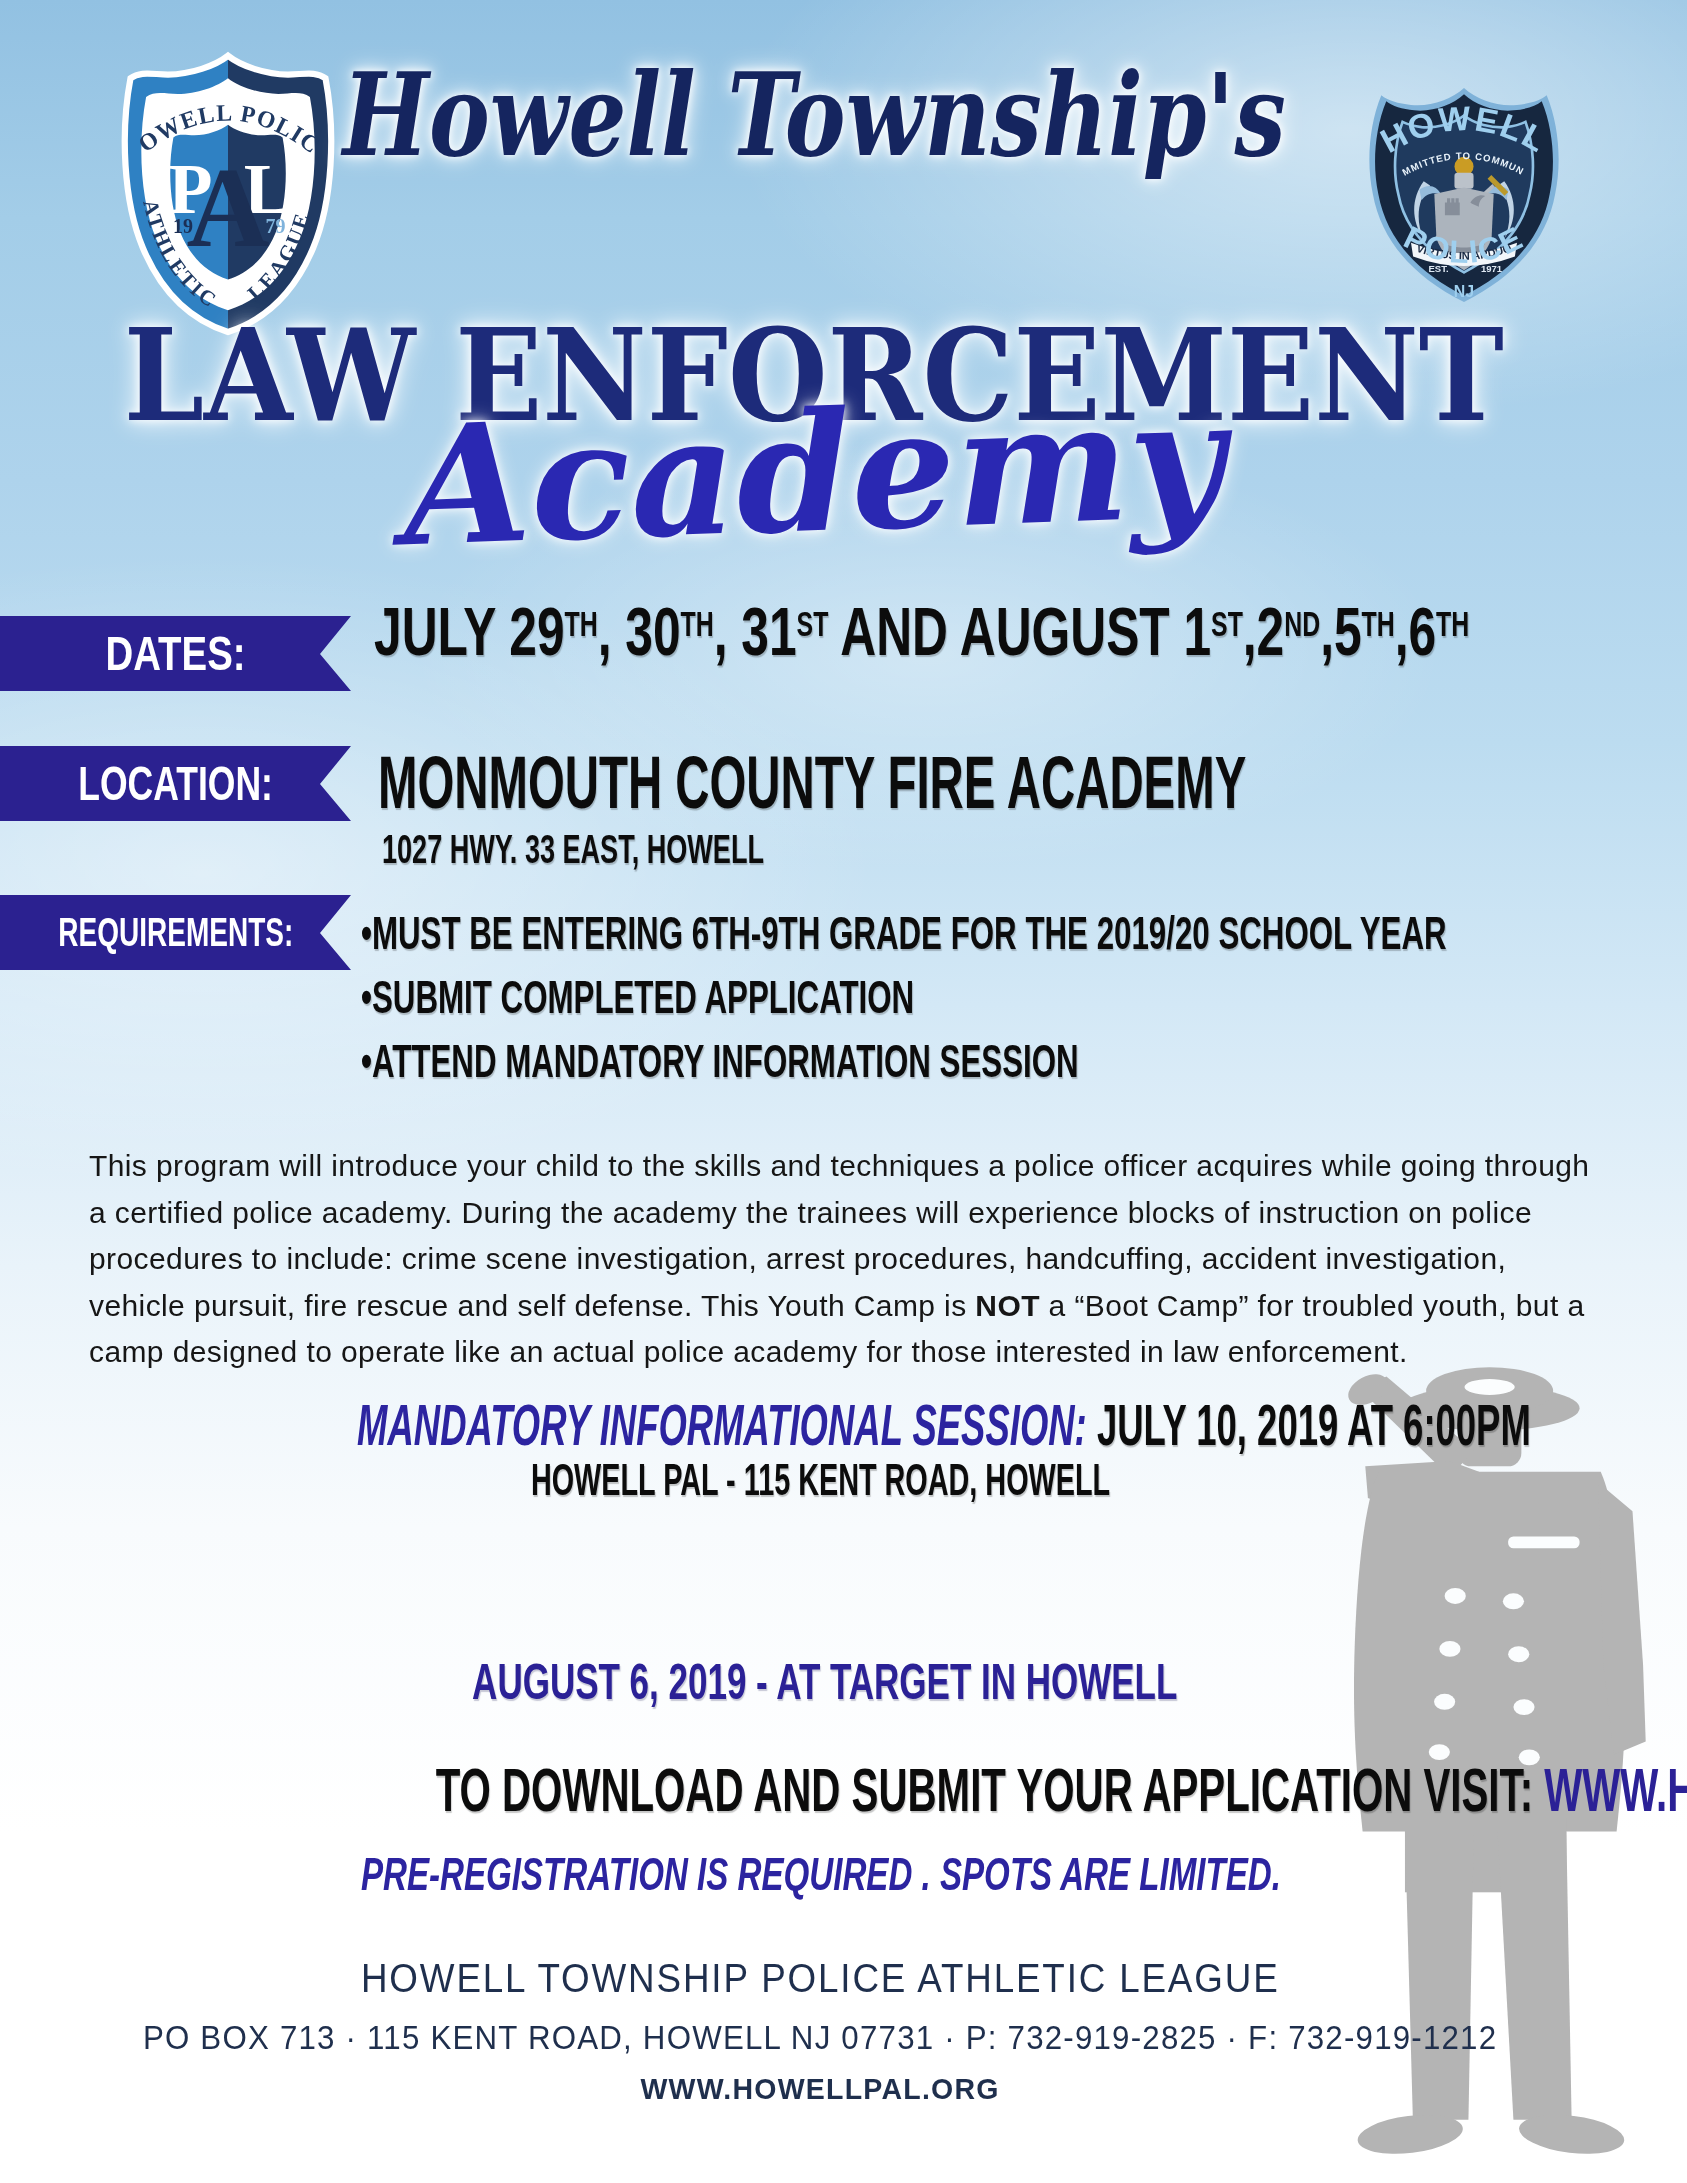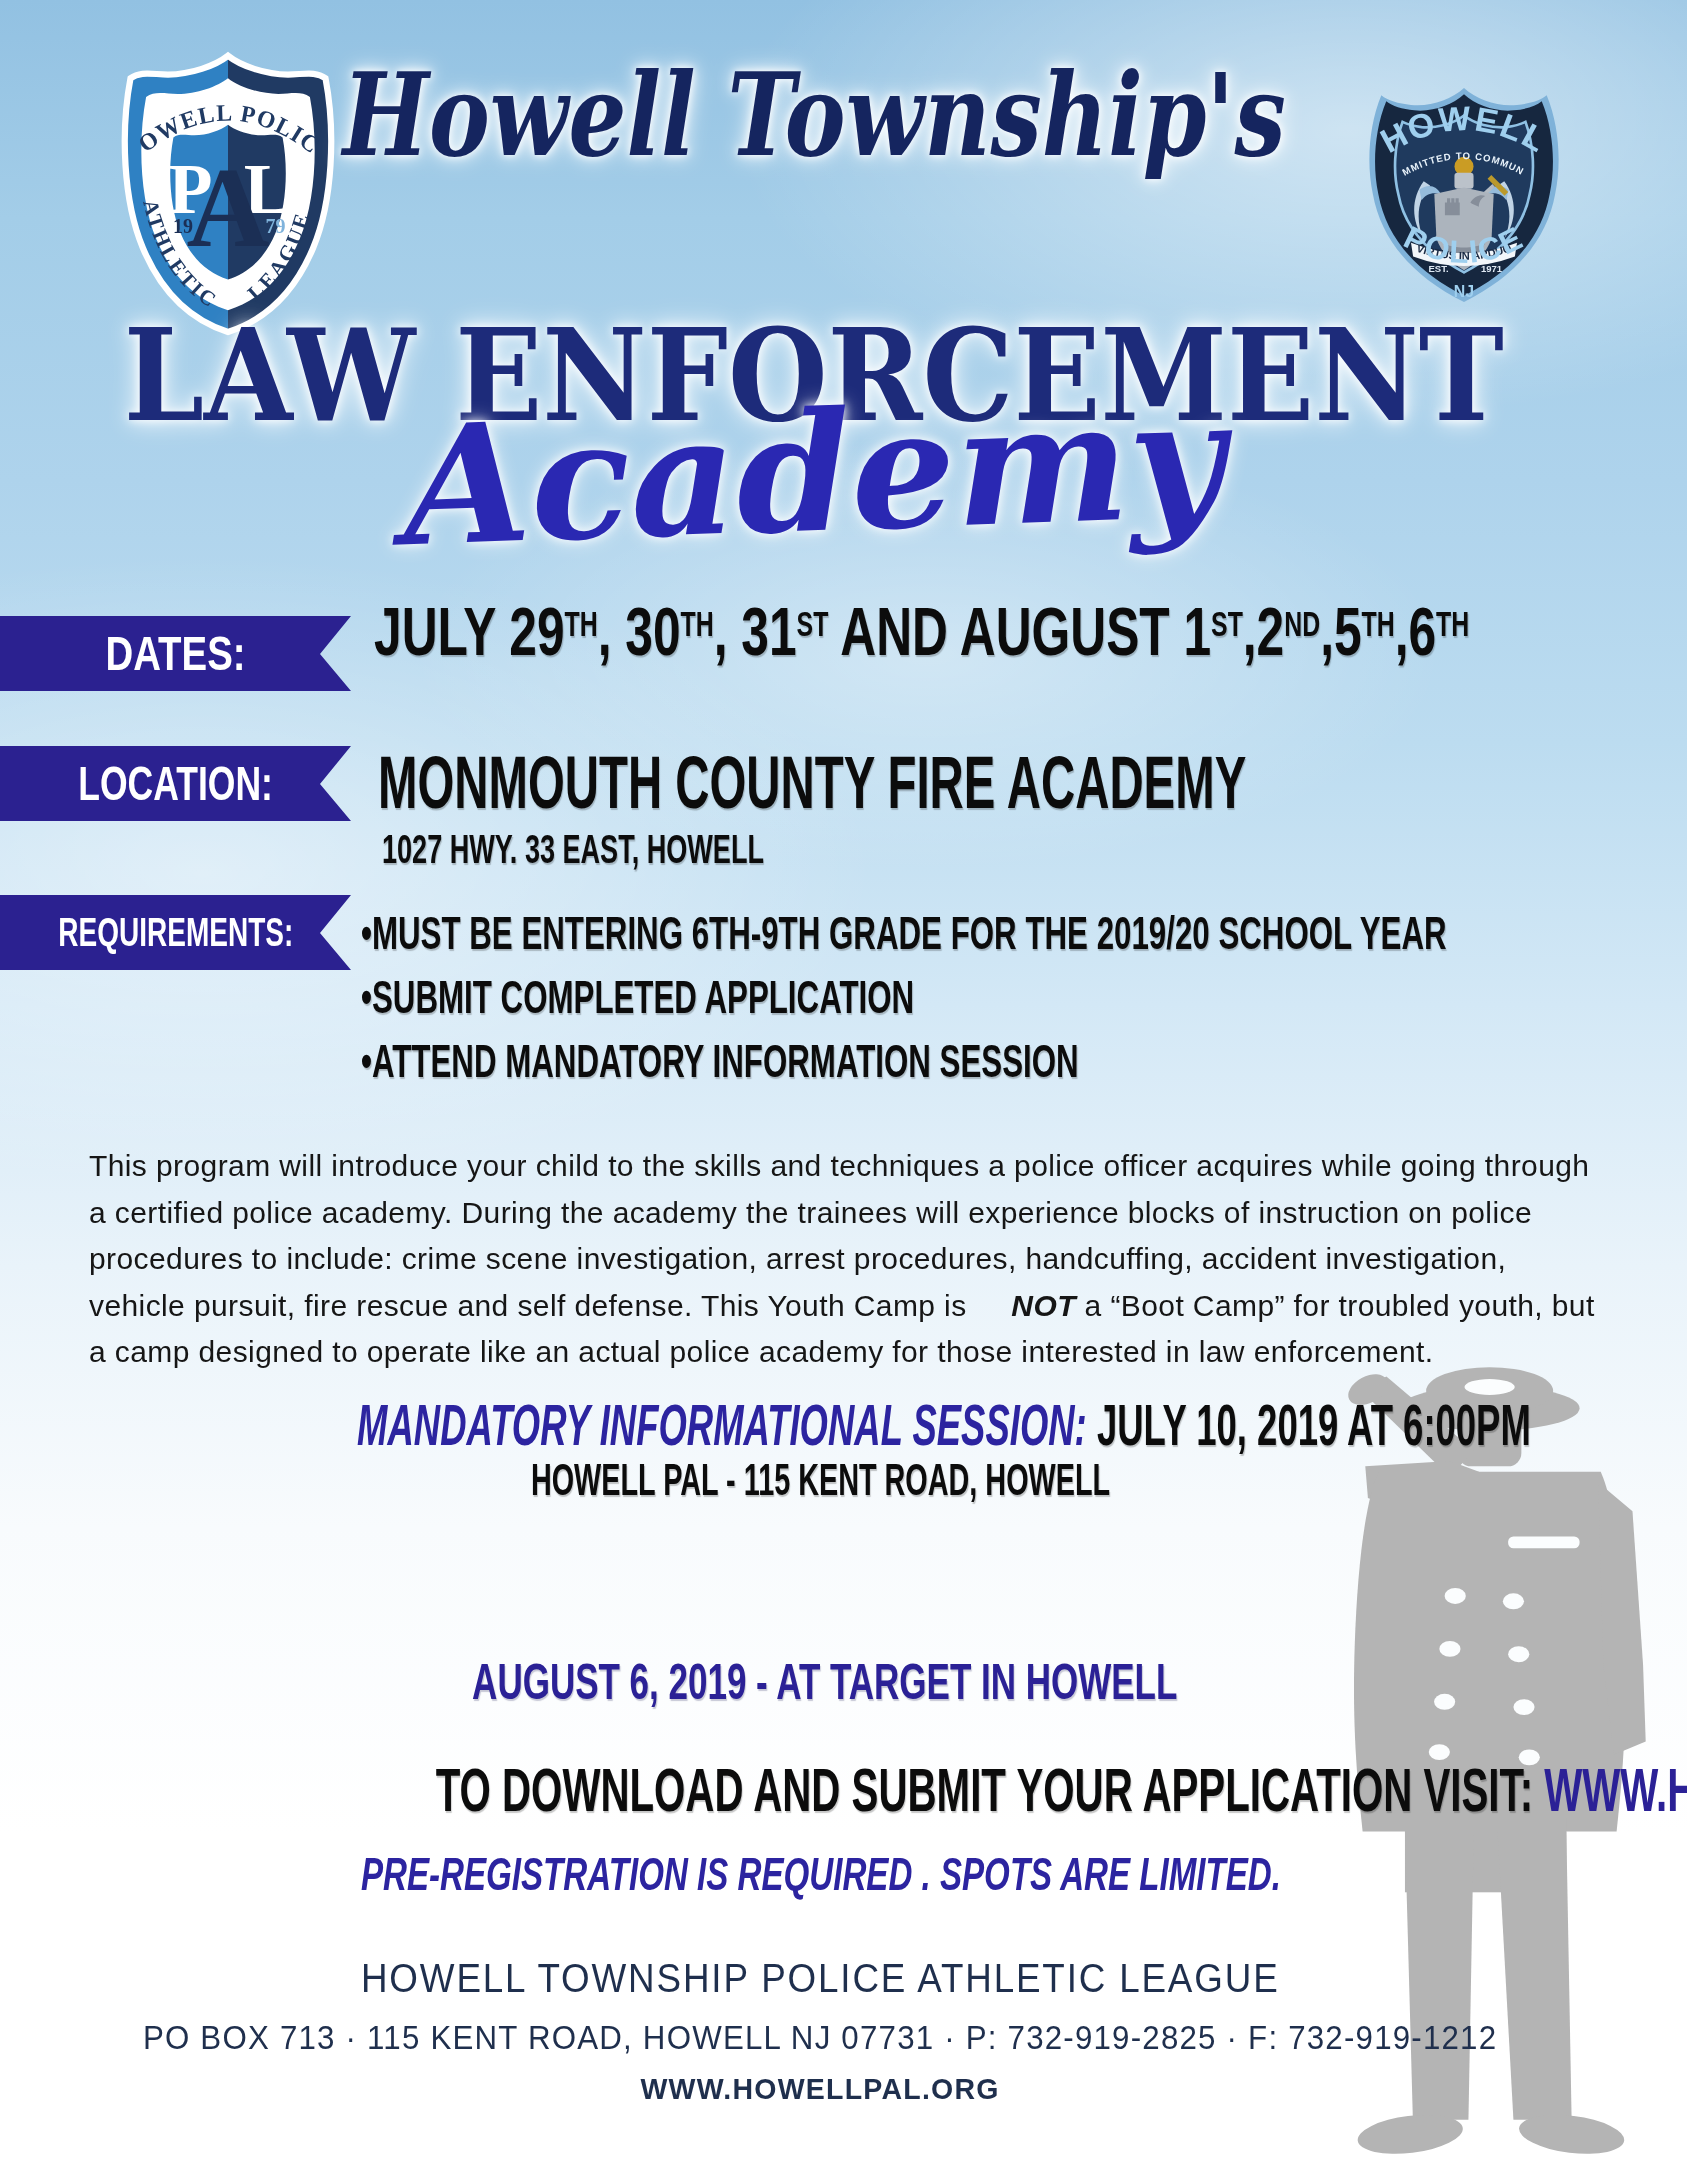--- a/index.html
+++ b/index.html
@@ -56,21 +56,21 @@
   .loc-title .in{font-size:74px;transform:scaleX(.64);}
   .loc-addr{margin-top:1.3px;padding-left:4px;}
   .loc-addr .in{font-size:41px;transform:scaleX(.66);}
   .bullets{left:361px;top:901px;z-index:2;}
   .bullet-line{height:64px;display:flex;align-items:center;}
   .bullet-line .in{font-size:46px;transform:scaleX(.68);}
 
   
   .para{left:89px;top:1143px;width:1522px;z-index:2;color:#161616;
         font-size:30px;line-height:1.55;letter-spacing:0.4px;font-weight:400;}
-  .para .emph{font-weight:700;font-style:italic;margin-left:36px;}
+  .para .emph{font-weight:700;}
 
   
   .center-wrap{left:26.5px;width:1588px;text-align:center;z-index:2;}
   .mand1{top:1392px;}
   .mand1 .in{font-size:57px;transform:scaleX(.64);}
   .mand-label{color:#2c24a0;font-style:italic;}
   .mand-date{color:#0c0c0c;text-shadow:1.3px 2px 1.3px rgba(0,0,0,.22);}
   .mand2{top:1454px;}
   .mand2 .in{font-size:45px;transform:scaleX(.64);color:#0c0c0c;text-shadow:1.3px 2px 1.3px rgba(0,0,0,.22);}
 

